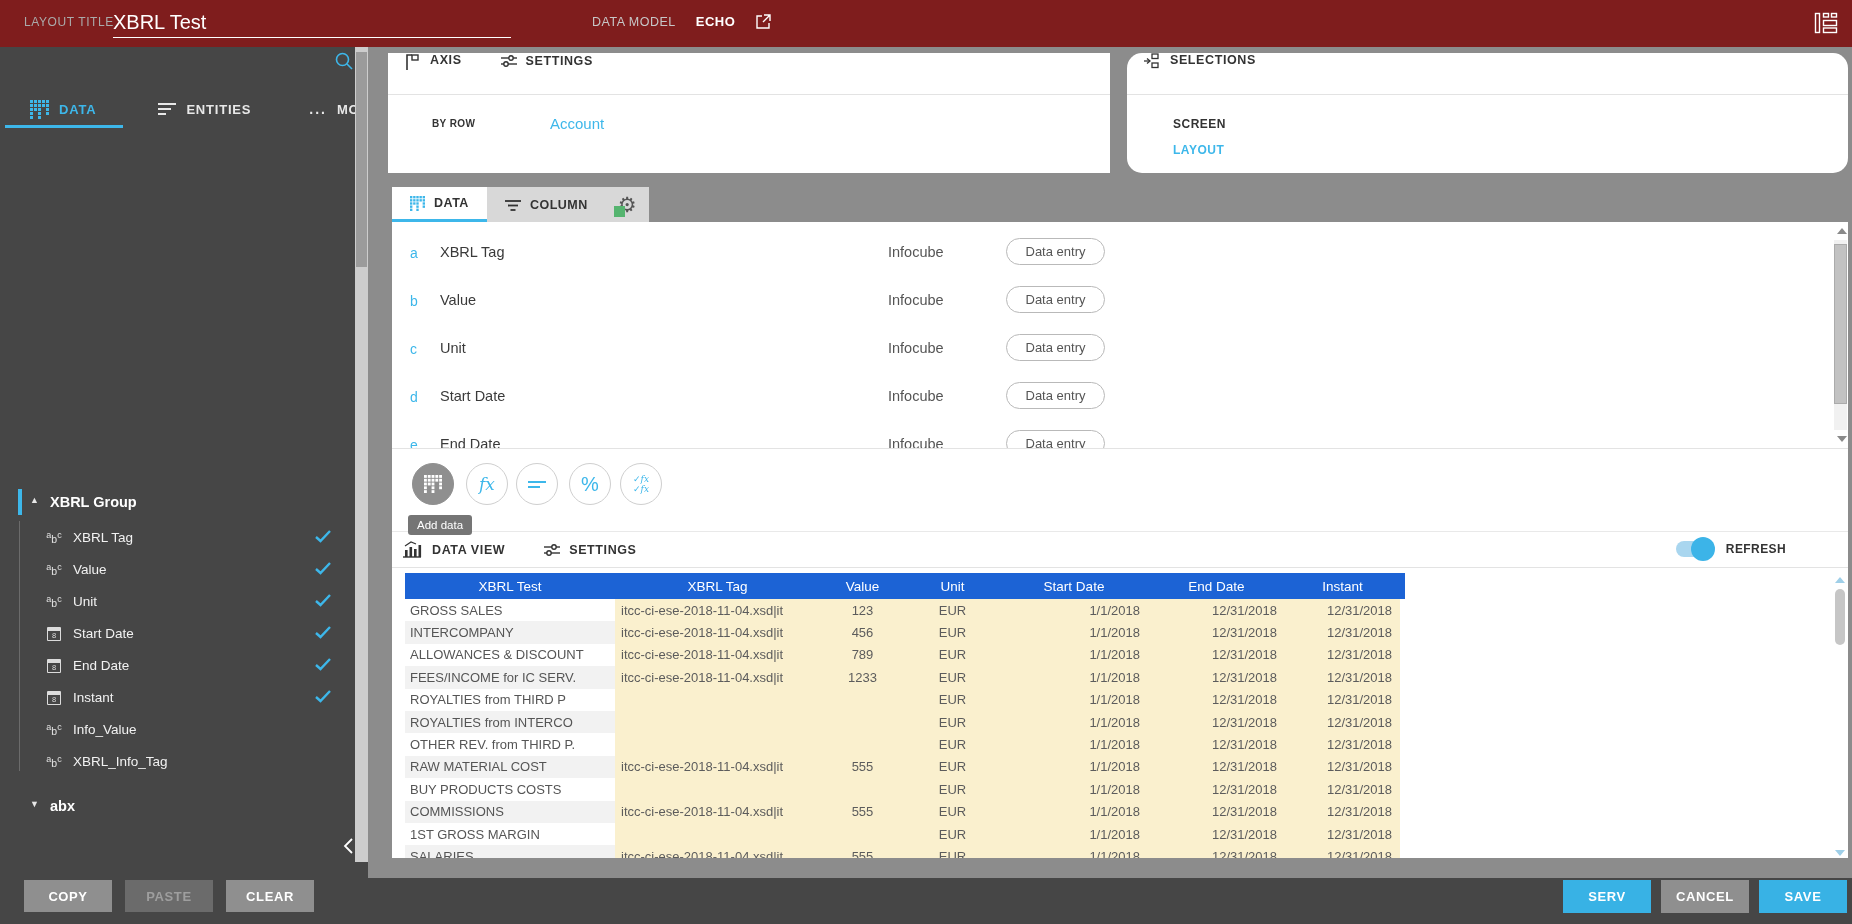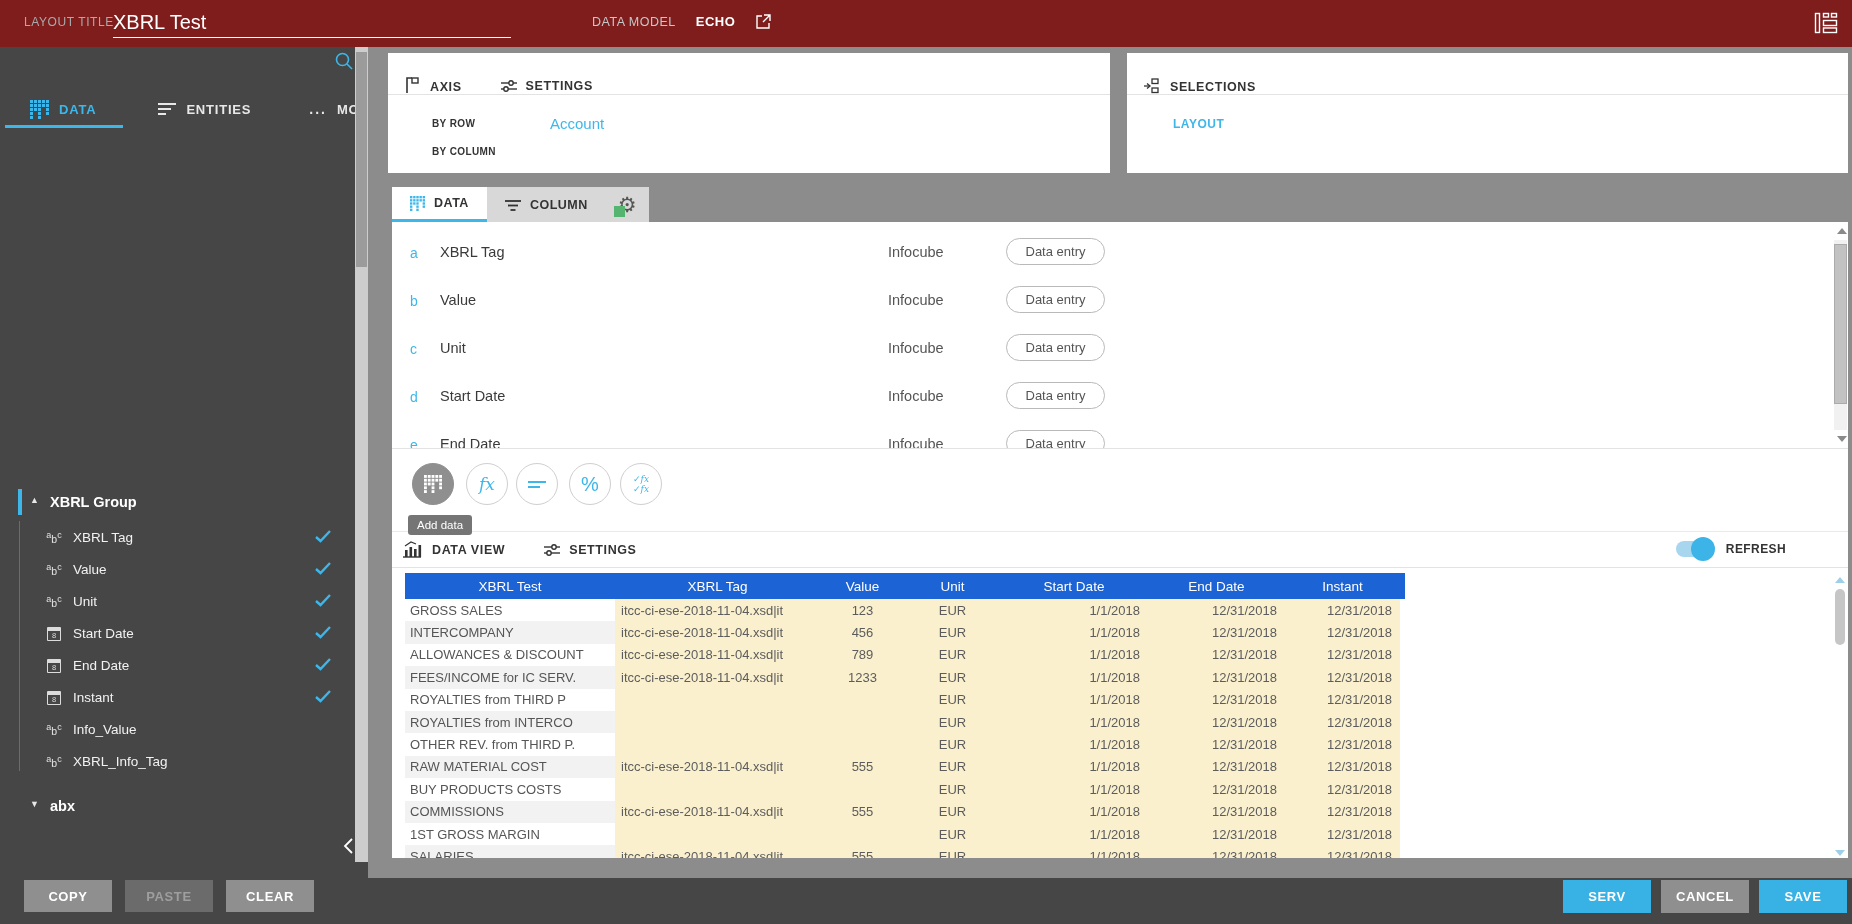--- a/index.html
+++ b/index.html
@@ -63,32 +63,32 @@
   
   .side-btns { position:absolute; left:0px; top:833px; display:flex; gap:13px; padding-left:24px; }
   .gray-btn { width:88px; height:32px; border:none; background:#8f8f8f; color:#ffffff;
     font-size:13px; font-weight:bold; letter-spacing:.6px; font-family:"Liberation Sans",sans-serif; cursor:pointer; }
   .gray-btn.disabled { background:#6b6b6b; color:#9e9e9e; cursor:default; }
 
   
   .main-bg { position:absolute; left:368px; top:47px; width:1484px; height:831px; background:#8c8c8c; }
 
   .panel { position:absolute; background:#ffffff; }
-  .panel-header { height:42px; display:flex; align-items:flex-end; padding-left:16px; gap:10px;
+  .panel-header { height:42px; display:flex; align-items:flex-start; padding-left:16px; gap:10px;
                   border-bottom:1px solid #e3e3e3; }
   .panel-title { font-size:12.5px; font-weight:bold; letter-spacing:.6px; color:#333333; }
   .panel-sub { display:flex; align-items:center; gap:8px; margin-left:28px; cursor:pointer; }
 
   .axis-panel { left:388px; top:53px; width:722px; height:120px; }
   .axis-rows { padding:14px 0 0 44px; }
   .axis-row { height:28px; display:flex; align-items:center; }
   .axis-row-label { width:100px; font-size:10px; font-weight:bold; letter-spacing:.4px; color:#333333; }
   .axis-row-value { font-size:15px; color:#3db7ea; margin-left:18px; cursor:pointer; }
 
-  .sel-panel { left:1127px; top:53px; width:721px; height:120px; }
+  .sel-panel { left:1127px; top:53px; width:721px; height:120px;border-radius:15px; }
   .sel-rows { padding:16px 0 0 46px; }
   .sel-item { height:26px; font-size:12px; font-weight:bold; letter-spacing:.5px; color:#333333; display:flex; align-items:center; cursor:pointer; }
   .sel-item.active { color:#3db7ea; }
 
   
   .ws-tabs { position:absolute; left:392px; top:187px; height:35px; display:flex; }
   .ws-tab { height:35px; display:flex; align-items:center; gap:9px; padding:0 18px; background:#d8d8d8; cursor:pointer; }
   .ws-tab .lbl { font-size:12.5px; font-weight:bold; letter-spacing:.5px; color:#333333; }
   .ws-tab.active { background:#ffffff; border-bottom:3px solid #3db7ea; }
   .ws-tab.gear-tab { padding:0 12px; position:relative; }
@@ -384,40 +384,37 @@
           </svg>
       </span>
       <span class="panel-title">SETTINGS</span>
     </span>
   </div>
   <div class="axis-rows">
     <div class="axis-row">
       <span class="axis-row-label">BY ROW</span>
       <span class="axis-row-value">Account</span>
     </div>
-    <div class="axis-row">
-      <span class="axis-row-label">BY COLUMN</span>
-      <span class="axis-row-value"></span>
-    </div>
   </div>
 </div>
 
 <div class="panel sel-panel">
   <div class="panel-header">
     <span>
       <svg width="17" height="16" viewBox="0 0 17 16">
           <rect x="9" y="1" width="6" height="4.5" fill="none" stroke="#333" stroke-width="1.3"></rect>
           <rect x="9" y="10" width="6" height="4.5" fill="none" stroke="#333" stroke-width="1.3"></rect>
           <line x1="1" y1="8" x2="7" y2="8" stroke="#333" stroke-width="1.3"></line>
           <polyline points="4,5.5 7,8 4,10.5" fill="none" stroke="#333" stroke-width="1.3"></polyline>
         </svg>
     </span>
     <span class="panel-title">SELECTIONS</span>
   </div>
   <div class="sel-rows">
+    <div class="sel-item">SCREEN</div>
     <div class="sel-item active">LAYOUT</div>
   </div>
 </div>
 
 <div class="ws-tabs">
   <div class="ws-tab active">
     <span>
       <svg width="15" height="15" viewBox="0 0 19 19">
         <g fill="#3db7ea">
           <rect x="0" y="0" width="3" height="3"></rect>

